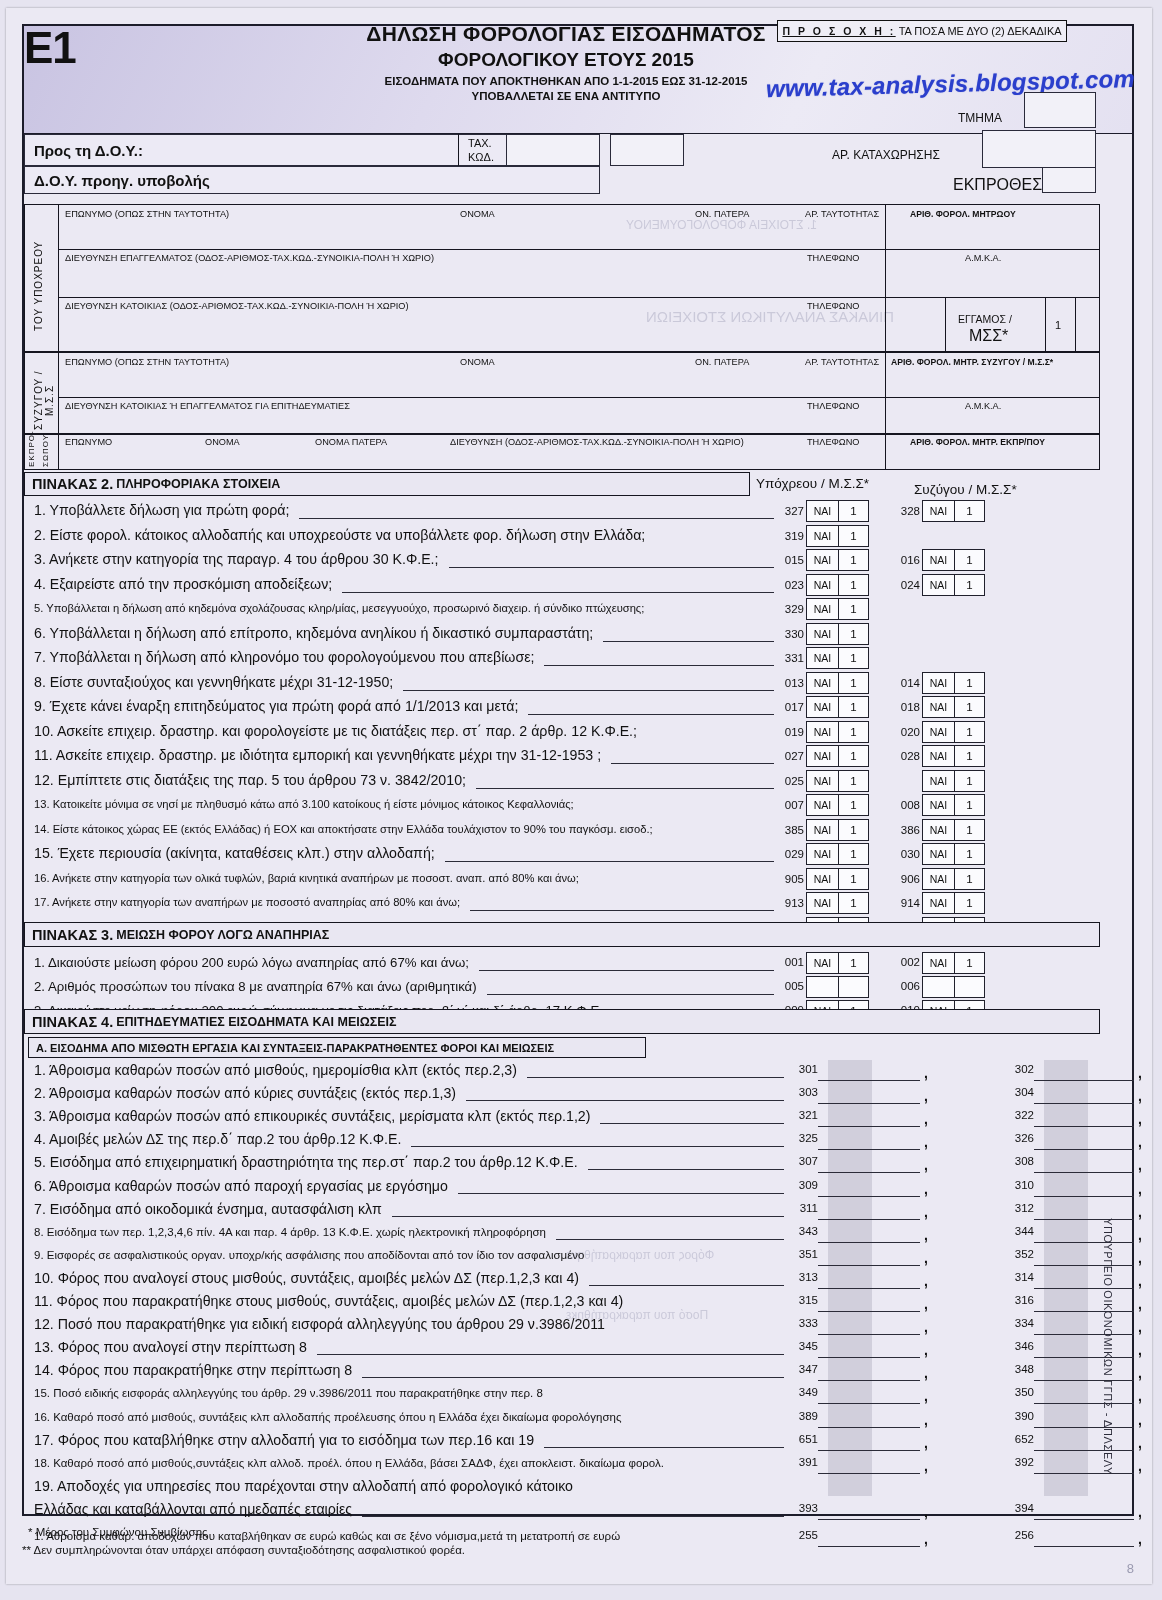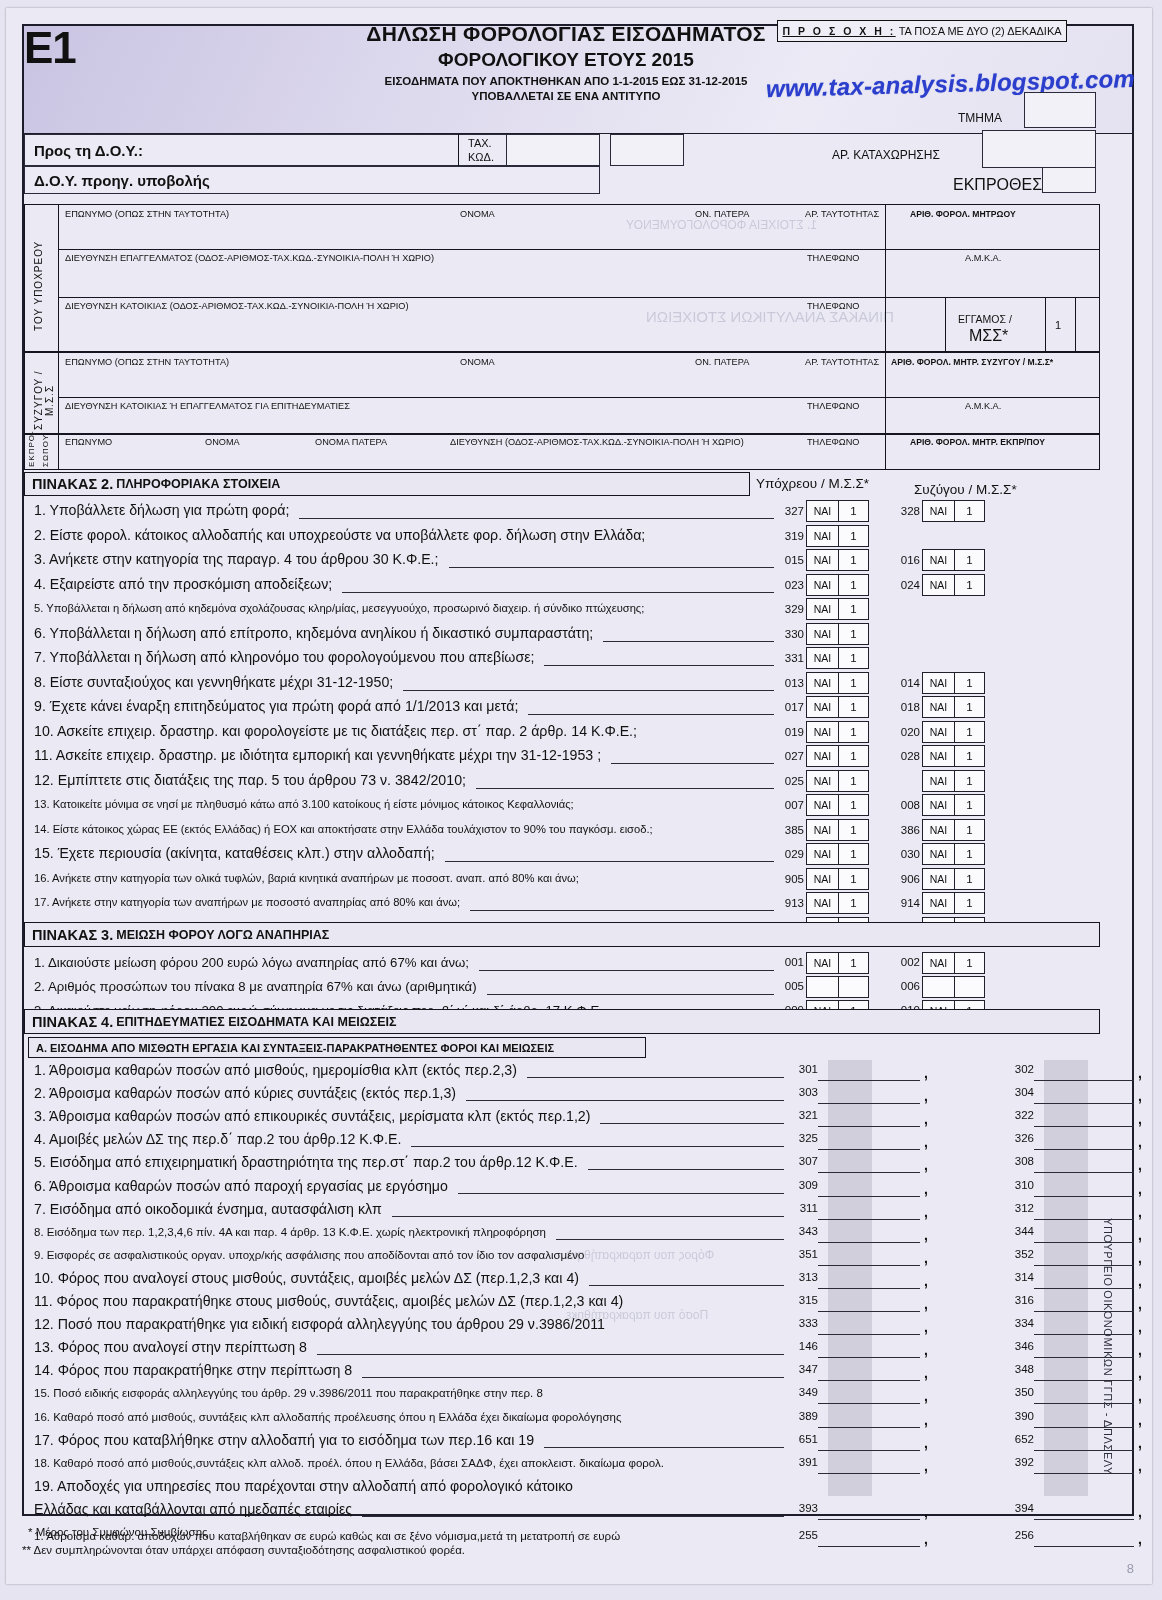--- a/index.html
+++ b/index.html
@@ -259,21 +259,21 @@
         <div class="naibox" style="left: 916px; top: 663.5px;">ΝΑΙ</div>
         <div class="valbox" style="left: 949px; top: 663.5px;">1</div>
         <div class="rtext" style="left: 28px; top: 690px;">9. Έχετε κάνει έναρξη επιτηδεύματος για πρώτη φορά από 1/1/2013 και μετά;</div>
         <div class="dots" style="left: 522.375px; top: 706px; width: 245.625px;"></div>
         <div class="code" style="left: 772px; top: 693px;">017</div>
         <div class="naibox" style="left: 800px; top: 688px;">ΝΑΙ</div>
         <div class="valbox" style="left: 833px; top: 688px;">1</div>
         <div class="code" style="left: 888px; top: 693px;">018</div>
         <div class="naibox" style="left: 916px; top: 688px;">ΝΑΙ</div>
         <div class="valbox" style="left: 949px; top: 688px;">1</div>
-        <div class="rtext" style="left: 28px; top: 714.5px;">10. Ασκείτε επιχειρ. δραστηρ. και φορολογείστε με τις διατάξεις  περ. στ΄ παρ. 2 άρθρ. 14  Κ.Φ.Ε.;</div>
+        <div class="rtext" style="left: 28px; top: 714.5px;">10. Ασκείτε επιχειρ. δραστηρ. και φορολογείστε με τις διατάξεις  περ. στ΄ παρ. 2 άρθρ. 12  Κ.Φ.Ε.;</div>
         <div class="code" style="left: 772px; top: 717.5px;">019</div>
         <div class="naibox" style="left: 800px; top: 712.5px;">ΝΑΙ</div>
         <div class="valbox" style="left: 833px; top: 712.5px;">1</div>
         <div class="code" style="left: 888px; top: 717.5px;">020</div>
         <div class="naibox" style="left: 916px; top: 712.5px;">ΝΑΙ</div>
         <div class="valbox" style="left: 949px; top: 712.5px;">1</div>
         <div class="rtext" style="left: 28px; top: 739px;">11. Ασκείτε επιχειρ. δραστηρ. με ιδιότητα εμπορική  και γεννηθήκατε μέχρι την 31-12-1953 ;</div>
         <div class="dots" style="left: 605.094px; top: 755px; width: 162.906px;"></div>
         <div class="code" style="left: 772px; top: 742px;">027</div>
         <div class="naibox" style="left: 800px; top: 737px;">ΝΑΙ</div>
@@ -466,21 +466,21 @@
         <div class="comma" style="left: 1132px; top: 1288px;">,</div>
         <div class="rtext" style="left: 28px; top: 1308.1px;">12. Ποσό που παρακρατήθηκε για ειδική εισφορά αλληλεγγύης του άρθρου 29 ν.3986/2011</div>
         <div class="code" style="left: 786px; top: 1309.1px;">333</div>
         <div class="amtline" style="left: 812px; top: 1326.1px; width: 102px;"></div>
         <div class="comma" style="left: 918px; top: 1311.1px;">,</div>
         <div class="code" style="left: 1002px; top: 1309.1px;">334</div>
         <div class="amtline" style="left: 1028px; top: 1326.1px; width: 100px;"></div>
         <div class="comma" style="left: 1132px; top: 1311.1px;">,</div>
         <div class="rtext" style="left: 28px; top: 1331.2px;">13. Φόρος που αναλογεί στην περίπτωση 8</div>
         <div class="dots" style="left: 310.953px; top: 1346.2px; width: 467.047px;"></div>
-        <div class="code" style="left: 786px; top: 1332.2px;">146</div>
+        <div class="code" style="left: 786px; top: 1332.2px;">345</div>
         <div class="amtline" style="left: 812px; top: 1349.2px; width: 102px;"></div>
         <div class="comma" style="left: 918px; top: 1334.2px;">,</div>
         <div class="code" style="left: 1002px; top: 1332.2px;">346</div>
         <div class="amtline" style="left: 1028px; top: 1349.2px; width: 100px;"></div>
         <div class="comma" style="left: 1132px; top: 1334.2px;">,</div>
         <div class="rtext" style="left: 28px; top: 1354.3px;">14. Φόρος που παρακρατήθηκε στην περίπτωση 8</div>
         <div class="dots" style="left: 356.234px; top: 1369.3px; width: 421.766px;"></div>
         <div class="code" style="left: 786px; top: 1355.3px;">347</div>
         <div class="amtline" style="left: 812px; top: 1372.3px; width: 102px;"></div>
         <div class="comma" style="left: 918px; top: 1357.3px;">,</div>

